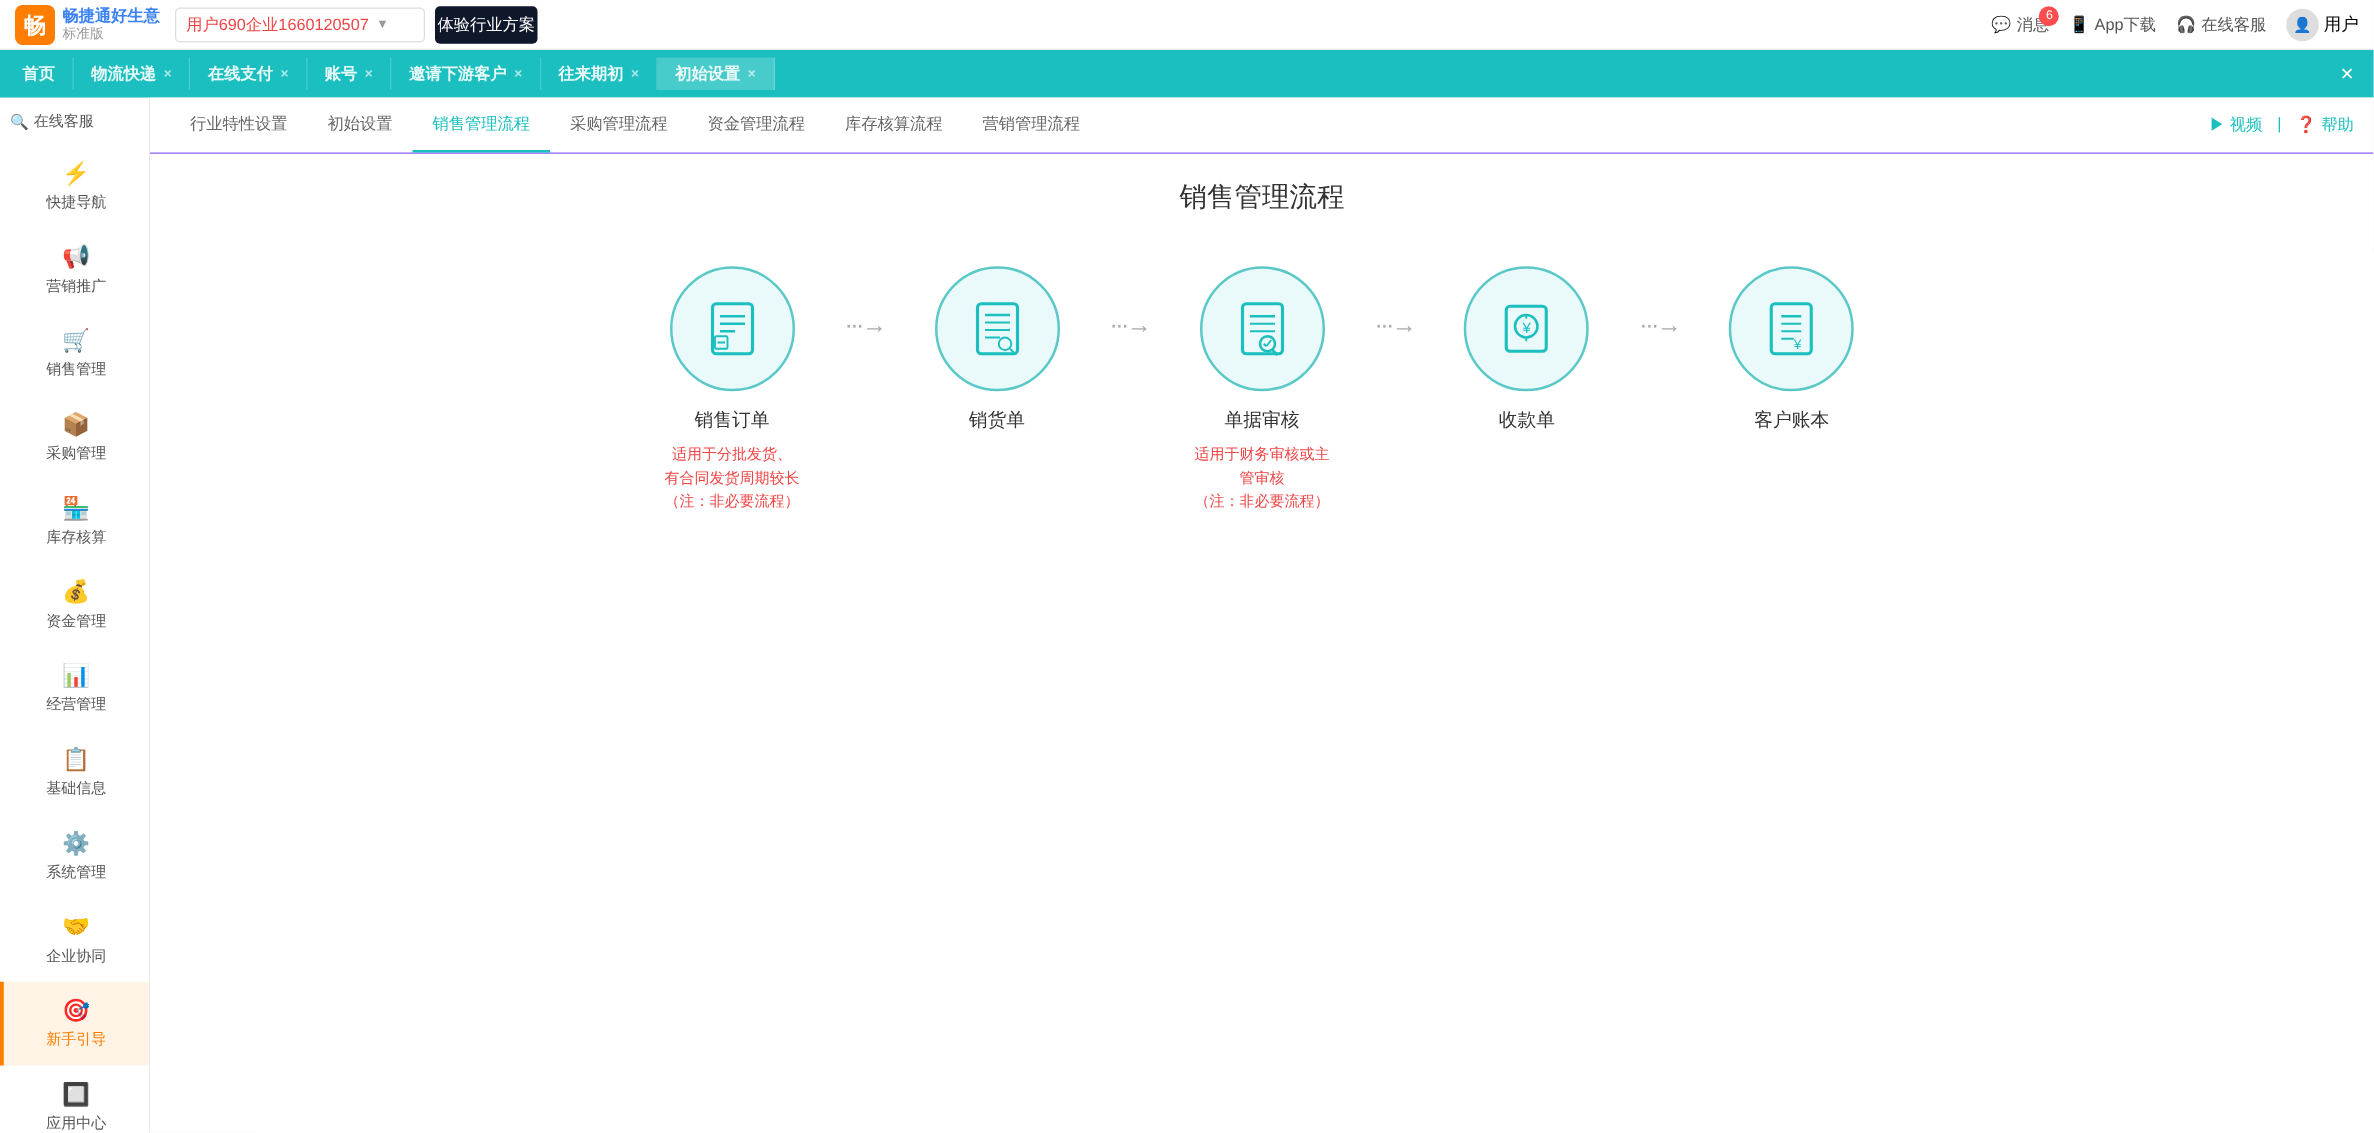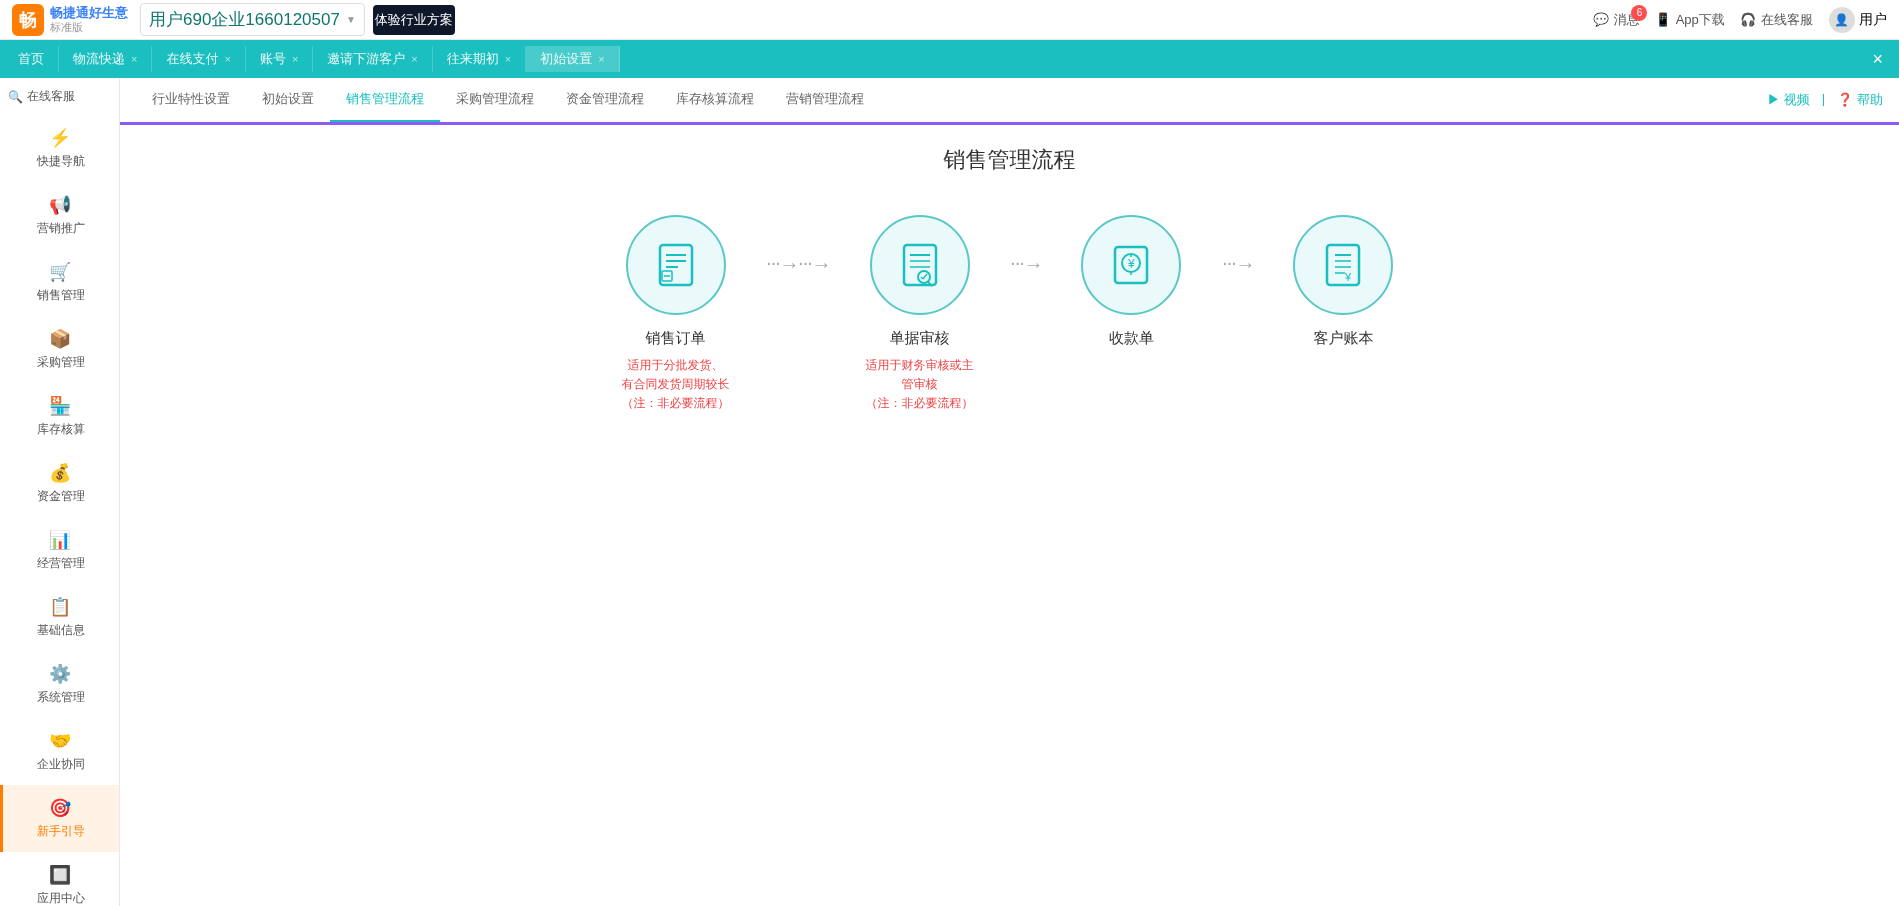--- a/index.html
+++ b/index.html
@@ -15,41 +15,41 @@
     .logo-area { display: flex; align-items: center; gap: 6px; width: 120px; }
     .logo-icon { width: 32px; height: 32px; background: #ff7d00; border-radius: 6px; display: flex; align-items: center; justify-content: center; color: #fff; font-size: 18px; font-weight: bold; }
     .logo-text { display: flex; flex-direction: column; line-height: 1.2; }
     .logo-title { font-size: 13px; color: #3b82f6; font-weight: bold; }
     .logo-sub { font-size: 11px; color: #999; }
 
     .company-select {
       display: flex; align-items: center; border: 1px solid #ddd; border-radius: 4px;
       padding: 4px 8px; cursor: pointer; background: #fff; gap: 6px; min-width: 200px;
     }
-    .company-select span { font-size: 17px; color: #0f766e; }
+    .company-select span { font-size: 13px; color: #ef4444; }
     .company-select .arrow { color: #999; font-size: 10px; }
 
     .trial-btn {
       background: #0f172a; color: #fff; border: none; border-radius: 4px;
       padding: 6px 2px; cursor: pointer; font-size: 13px;
     }
 
     .top-bar-right { display: flex; align-items: center; gap: 16px; }
     .top-icon-item { display: flex; align-items: center; gap: 4px; cursor: pointer; color: #555; font-size: 13px; position: relative; }
     .badge { background: #ff4d4f; color: #fff; border-radius: 50%; font-size: 10px; width: 16px; height: 16px; display: flex; align-items: center; justify-content: center; position: absolute; top: -6px; right: -8px; }
     .user-area { display: flex; align-items: center; gap: 4px; cursor: pointer; }
     .user-avatar { width: 26px; height: 26px; background: #ddd; border-radius: 50%; display: flex; align-items: center; justify-content: center; font-size: 12px; color: #666; }
 
     
     .nav-tabs {
       display: flex; align-items: center; background: #1bbfbf; height: 38px; padding: 0 8px; flex-shrink: 0;
     }
     .nav-tab {
       display: flex; align-items: center; padding: 0 14px; height: 26px; color: rgba(255,255,255,0.9);
-      font-size: 13px; cursor: pointer; border-right: 1px solid rgba(255,255,255,0.2); gap: 4px;
+      font-size: 13px; cursor: pointer; border-right: 1px solid rgba(255,255,255,0.2); gap: 4px; font-weight: bold;
     }
     .nav-tab:first-child { padding-left: 10px; }
     .nav-tab.active { background: rgba(255,255,255,0.2); }
     .nav-tab .close-x { font-size: 11px; opacity: 0.7; margin-left: 2px; }
     .nav-close-all { margin-left: auto; color: #fff; font-size: 18px; cursor: pointer; padding: 0 8px; }
 
     
     .main-layout { display: flex; flex: 1; overflow: hidden; }
 
     
@@ -63,21 +63,21 @@
     }
     .sidebar-item.active { background: #fff3e6; color: #ff7d00; border-left-color: #ff7d00; }
     .sidebar-icon { font-size: 18px; }
     .sidebar-search { display: flex; align-items: center; gap: 4px; padding: 10px 8px; cursor: pointer; color: #555; font-size: 12px; }
 
     
     .content-area { flex: 1; display: flex; flex-direction: column; overflow: hidden; background: #fff; }
 
     
     .sub-tabs {
-      display: flex; align-items: center; border-bottom: 3px solid #8b5cf6;
+      display: flex; align-items: center; border-bottom: 1px solid #8b5cf6;
       padding: 0 16px; background: #fff; flex-shrink: 0; justify-content: space-between;
     }
     .sub-tabs-left { display: flex; }
     .sub-tab {
       padding: 12px 16px; font-size: 13px; color: #666; cursor: pointer; border-bottom: 2px solid transparent;
     }
     .sub-tab.active { color: #1bbfbf; border-bottom-color: #1bbfbf; }
     .sub-tabs-right { display: flex; align-items: flex-start; gap: 12px; font-size: 13px; color: #1bbfbf; cursor: pointer; }
 
     
@@ -280,20 +280,35 @@
               <rect x="10" y="30" width="10" height="10" rx="1" stroke="#1bbfbf" stroke-width="1.5" fill="none"></rect>
               <line x1="12" y1="35" x2="18" y2="35" stroke="#1bbfbf" stroke-width="1.5"></line>
             </svg>
           </div>
           <div class="flow-name">销售订单</div>
           <div class="flow-desc">适用于分批发货、<br>有合同发货周期较长<br>（注：非必要流程）</div>
         </div>
 
         <div class="flow-arrow">···→</div>
 
+        <div class="flow-step">
+          <div class="flow-circle">
+            <svg width="48" height="48" viewBox="0 0 48 48" fill="none">
+              <rect x="8" y="4" width="32" height="40" rx="3" stroke="#1bbfbf" stroke-width="2.5" fill="#eaf9f9"></rect>
+              <line x1="14" y1="13" x2="34" y2="13" stroke="#1bbfbf" stroke-width="2"></line>
+              <line x1="14" y1="19" x2="34" y2="19" stroke="#1bbfbf" stroke-width="1.5"></line>
+              <line x1="14" y1="25" x2="34" y2="25" stroke="#1bbfbf" stroke-width="1.5"></line>
+              <line x1="14" y1="31" x2="26" y2="31" stroke="#1bbfbf" stroke-width="1.5"></line>
+              <circle cx="30" cy="36" r="5" stroke="#1bbfbf" stroke-width="1.5" fill="none"></circle>
+              <line x1="34" y1="40" x2="37" y2="43" stroke="#1bbfbf" stroke-width="1.5"></line>
+            </svg>
+          </div>
+          <div class="flow-name">销货单</div>
+          <div class="flow-desc"></div>
+        </div>
 
         <div class="flow-arrow">···→</div>
 
         <div class="flow-step">
           <div class="flow-circle">
             <svg width="48" height="48" viewBox="0 0 48 48" fill="none">
               <rect x="8" y="4" width="32" height="40" rx="3" stroke="#1bbfbf" stroke-width="2.5" fill="#eaf9f9"></rect>
               <line x1="14" y1="14" x2="34" y2="14" stroke="#1bbfbf" stroke-width="2"></line>
               <line x1="14" y1="20" x2="34" y2="20" stroke="#1bbfbf" stroke-width="1.5"></line>
               <line x1="14" y1="26" x2="34" y2="26" stroke="#1bbfbf" stroke-width="1.5"></line>

